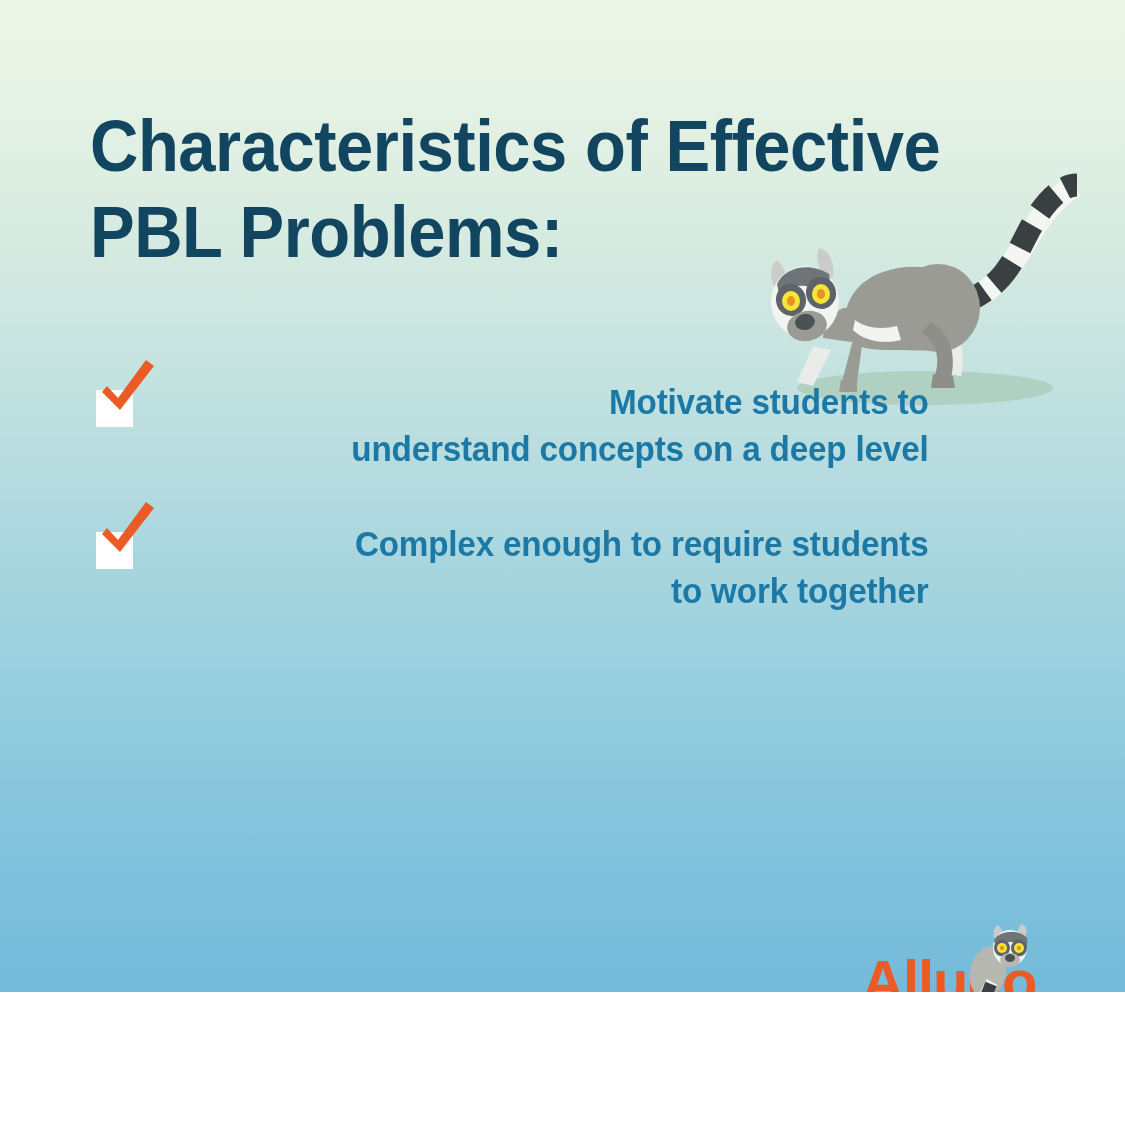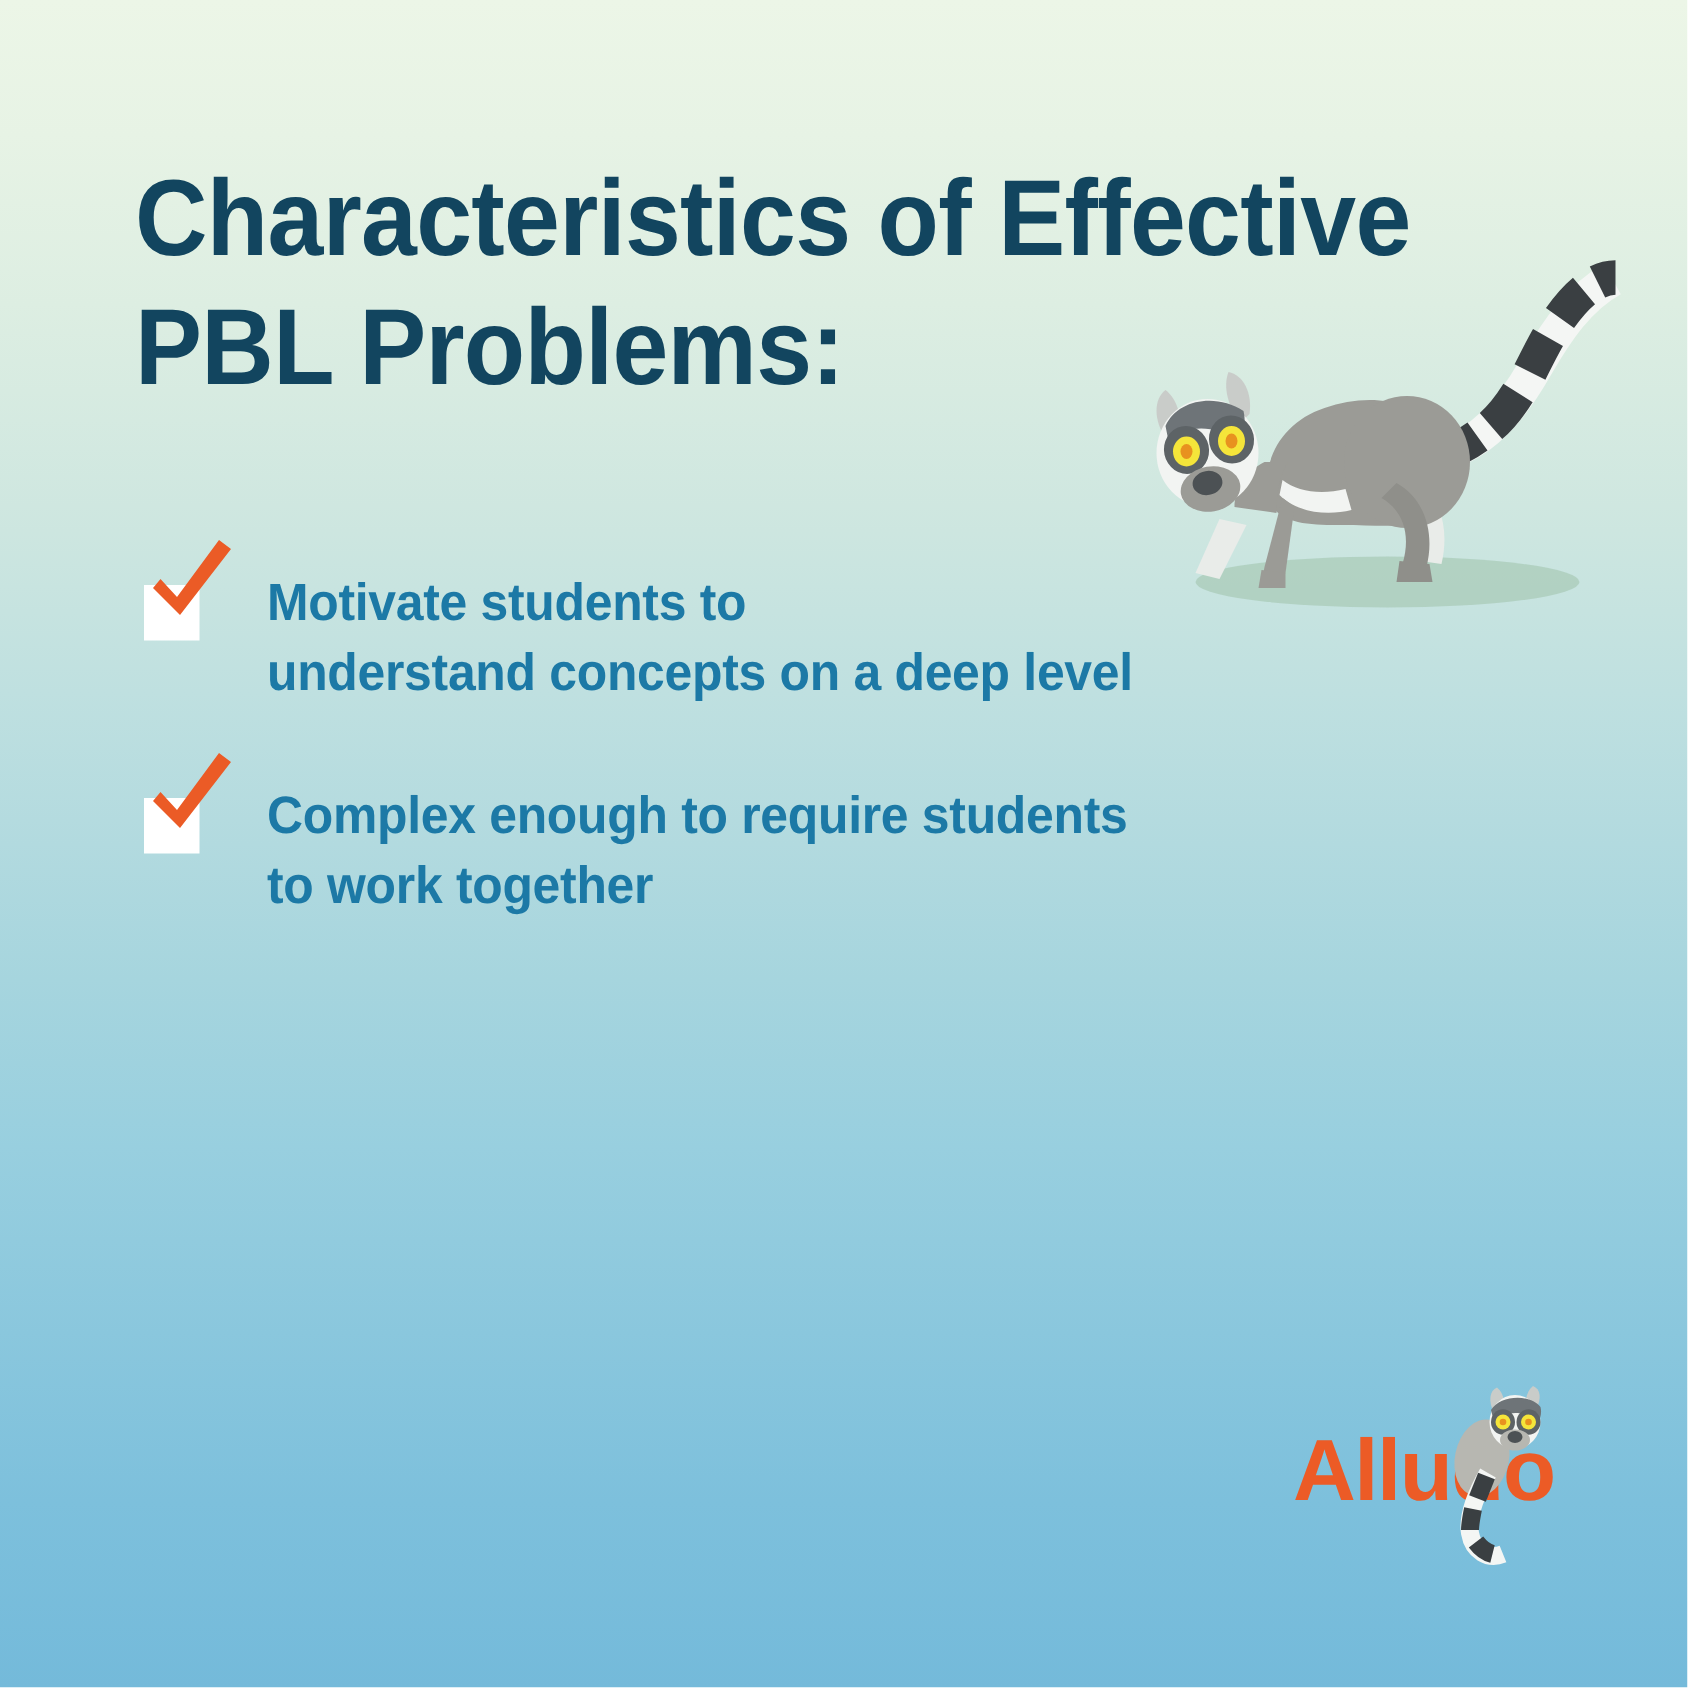--- a/index.html
+++ b/index.html
@@ -1,21 +1,21 @@
 <!DOCTYPE html>
 <html><head>
 <meta charset="utf-8">
 <style>
   html,body{margin:0;padding:0;}
   body{
     width:1125px;height:1125px;overflow:hidden;
     font-family:"Liberation Sans",sans-serif;
   }
   #poster{
-    position:relative;width:1125px;height:1125px;overflow:hidden;
+    position:relative;width:1125px;height:992px;overflow:hidden;
     background:linear-gradient(to bottom,
       #ecf6e7 0%,
       #e7f3e5 8%,
       #ddeee2 18%,
       #cfe7e0 30%,
       #bfe0e0 41%,
       #b2dadf 50%,
       #a6d5de 58%,
       #98cfdf 68%,
       #8ac7dd 79%,
@@ -32,21 +32,21 @@
     font-size:72px;
     line-height:86px;
     letter-spacing:-0.5px;
     transform:scaleX(0.93);
     transform-origin:left top;
     white-space:pre-line;
   }
 
   
   #list{position:absolute;left:96px;top:378px;width:860px;}
-  .item{position:relative;min-height:140px;}
+  .item{position:relative;min-height:140px;text-align:right;}
   .item:nth-child(1){height:142px;}
   .item:nth-child(2){height:141px;}
   .item:nth-child(3){height:140px;}
   .item:nth-child(4){height:139px;}
 
   .checkbox{
     position:absolute;left:0;top:12px;width:37px;height:37px;
     background:#ffffff;
   }
   .checkmark{

